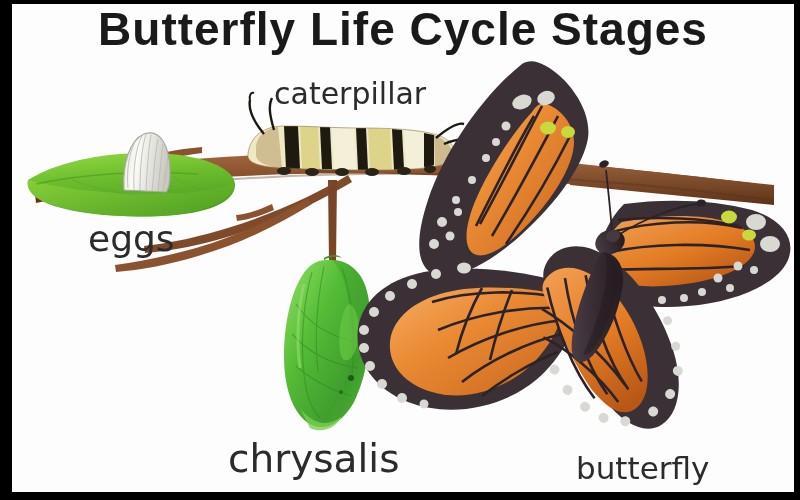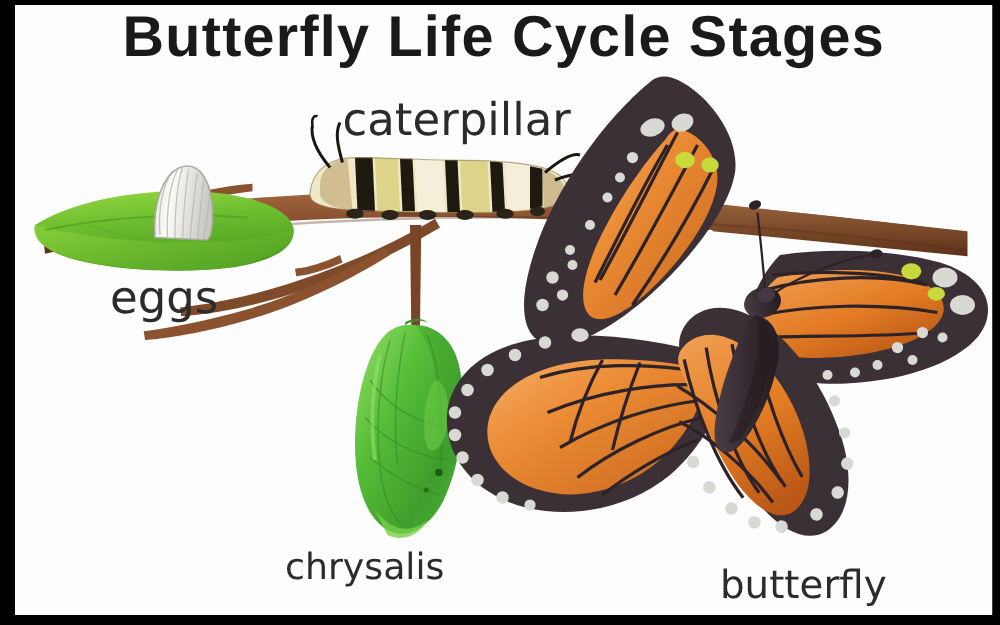--- a/index.html
+++ b/index.html
@@ -12,22 +12,22 @@
     font-family:"Liberation Sans Narrow","Liberation Sans",sans-serif;
     font-weight:700;font-size:46px;letter-spacing:1px;color:#1a1a1a;
     white-space:nowrap;
   }
 
   .label{
     position:absolute;color:#2b2b2b;font-weight:400;
     font-family:"DejaVu Sans",sans-serif;white-space:nowrap;
   }
   #label-eggs{left:76px;top:214px;font-size:36px;}
-  #label-caterpillar{left:262px;top:72px;font-size:36px;}
-  #label-chrysalis{left:216px;top:432px;font-size:29px;}
+  #label-caterpillar{left:262px;top:72px;font-size:30px;}
+  #label-chrysalis{left:216px;top:432px;font-size:39px;}
   #label-butterfly{left:564px;top:446px;font-size:31px;}
 
   svg.art{position:absolute;left:0;top:0;width:782px;height:492px;}
 
   #bar-left{position:absolute;left:0;top:0;width:12px;height:500px;background:#000;}
   #bar-right{position:absolute;left:794px;top:0;width:6px;height:500px;background:#000;}
   #bar-bottom{position:absolute;left:0;top:492px;width:800px;height:8px;background:#000;}
   #bar-top{position:absolute;left:0;top:0;width:800px;height:0px;background:#000;}
 </style>
 </head>

